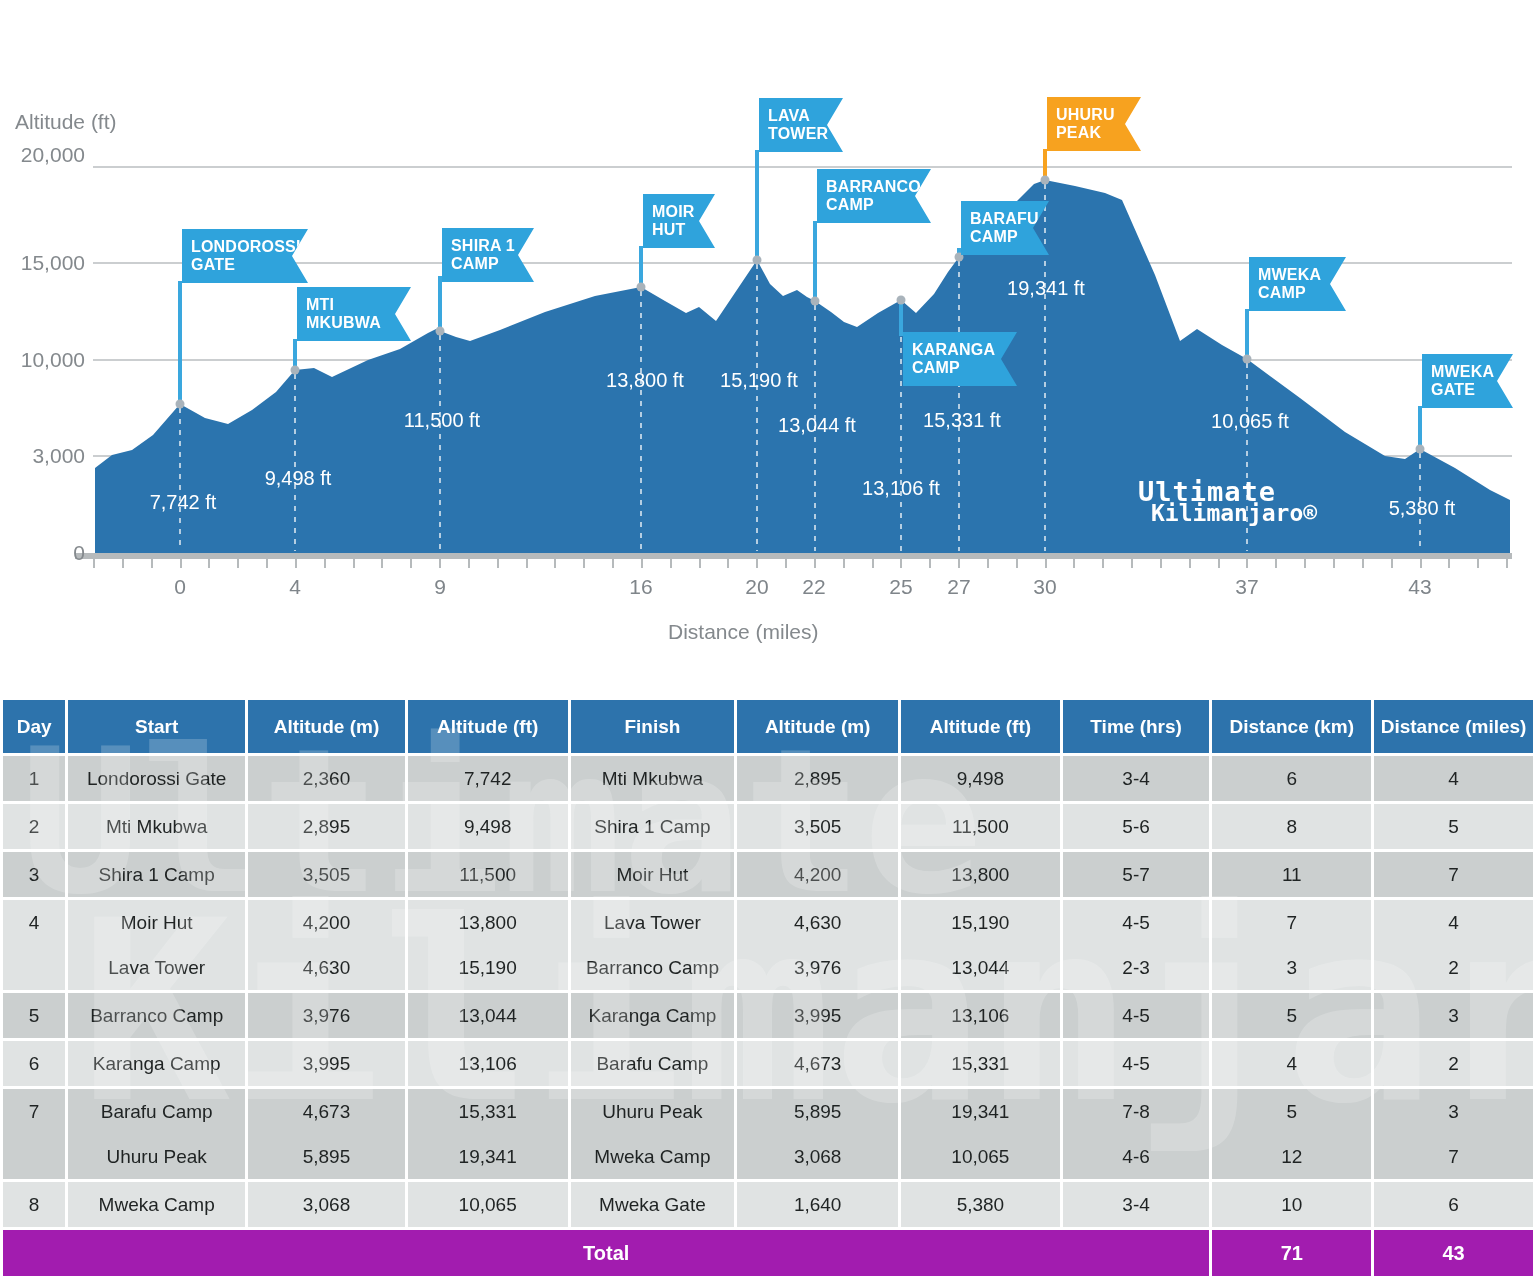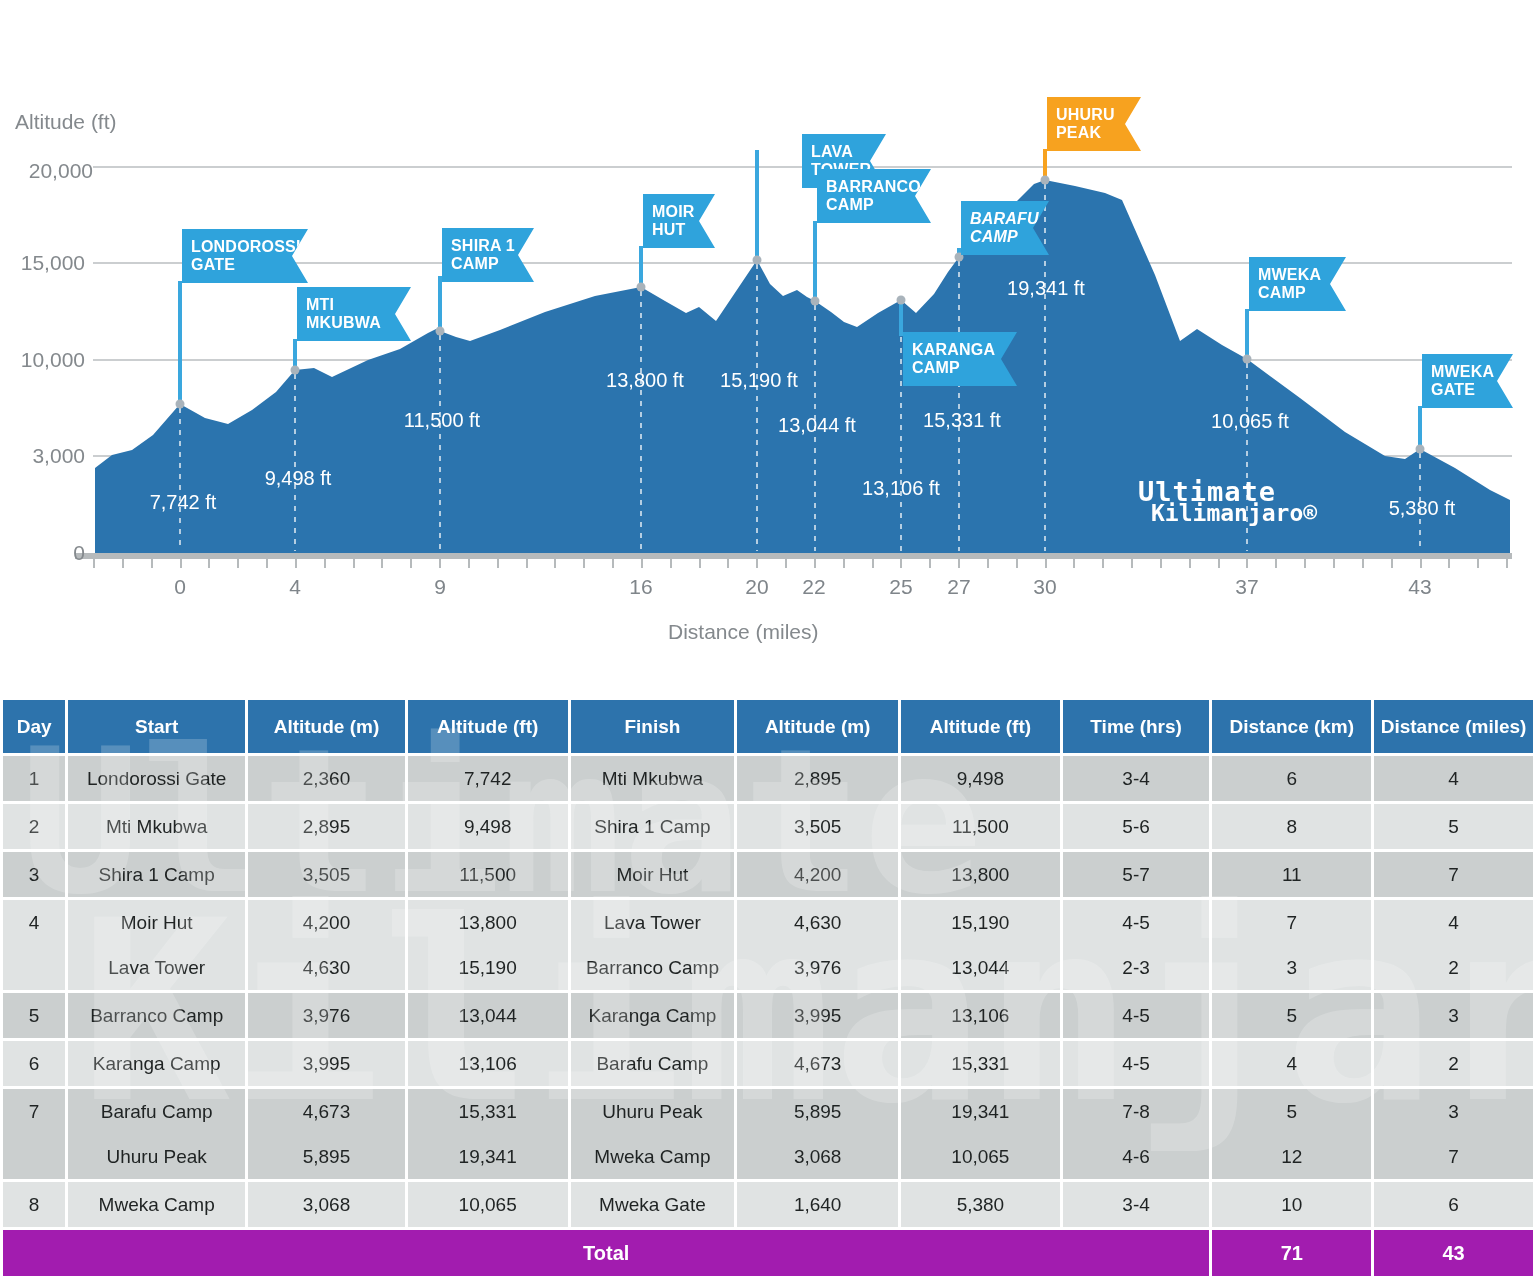--- a/index.html
+++ b/index.html
@@ -95,21 +95,21 @@
       <circle cx="959" cy="257" r="4.5"></circle>
       <circle cx="1045" cy="180" r="4.5"></circle>
       <circle cx="1247" cy="359" r="4.5"></circle>
       <circle cx="1420" cy="449" r="4.5"></circle>
     </g>
   </svg>
 
   <div class="baseline"></div>
   <div class="ticks"></div>
 
-  <div class="ylab" style="top:159px;padding-left:8px;">20,000</div>
+  <div class="ylab" style="top:143px;">20,000</div>
   <div class="ylab" style="top:251px;">15,000</div>
   <div class="ylab" style="top:348px;">10,000</div>
   <div class="ylab" style="top:444px;">3,000</div>
   <div class="ylab" style="top:541px;">0</div>
 
   <div class="xlab" style="left:145px;top:575px;">0</div>
   <div class="xlab" style="left:260px;top:575px;">4</div>
   <div class="xlab" style="left:405px;top:575px;">9</div>
   <div class="xlab" style="left:606px;top:575px;">16</div>
   <div class="xlab" style="left:722px;top:575px;">20</div>
@@ -131,33 +131,33 @@
       <div>MKUBWA</div>
   </div>
   <div class="flag" style="left:442px;top:228px;width:92px;">
     <div>SHIRA 1</div>
       <div>CAMP</div>
   </div>
   <div class="flag" style="left:643px;top:194px;width:72px;">
     <div>MOIR</div>
       <div>HUT</div>
   </div>
-  <div class="flag" style="left:802px;top:98px;width:84px;margin-top:36px;">
+  <div class="flag" style="left:759px;top:98px;width:84px;">
     <div>LAVA</div>
       <div>TOWER</div>
   </div>
   <div class="flag" style="left:817px;top:169px;width:114px;">
     <div>BARRANCO</div>
       <div>CAMP</div>
   </div>
   <div class="flag" style="left:903px;top:332px;width:114px;">
     <div>KARANGA</div>
       <div>CAMP</div>
   </div>
-  <div class="flag" style="left:961px;top:201px;width:88px;font-style:italic;">
+  <div class="flag" style="left:961px;top:201px;width:88px;">
     <div>BARAFU</div>
       <div>CAMP</div>
   </div>
   <div class="flag flag--orange" style="left:1047px;top:97px;width:94px;">
     <div>UHURU</div>
       <div>PEAK</div>
   </div>
   <div class="flag" style="left:1249px;top:257px;width:97px;">
     <div>MWEKA</div>
       <div>CAMP</div>

